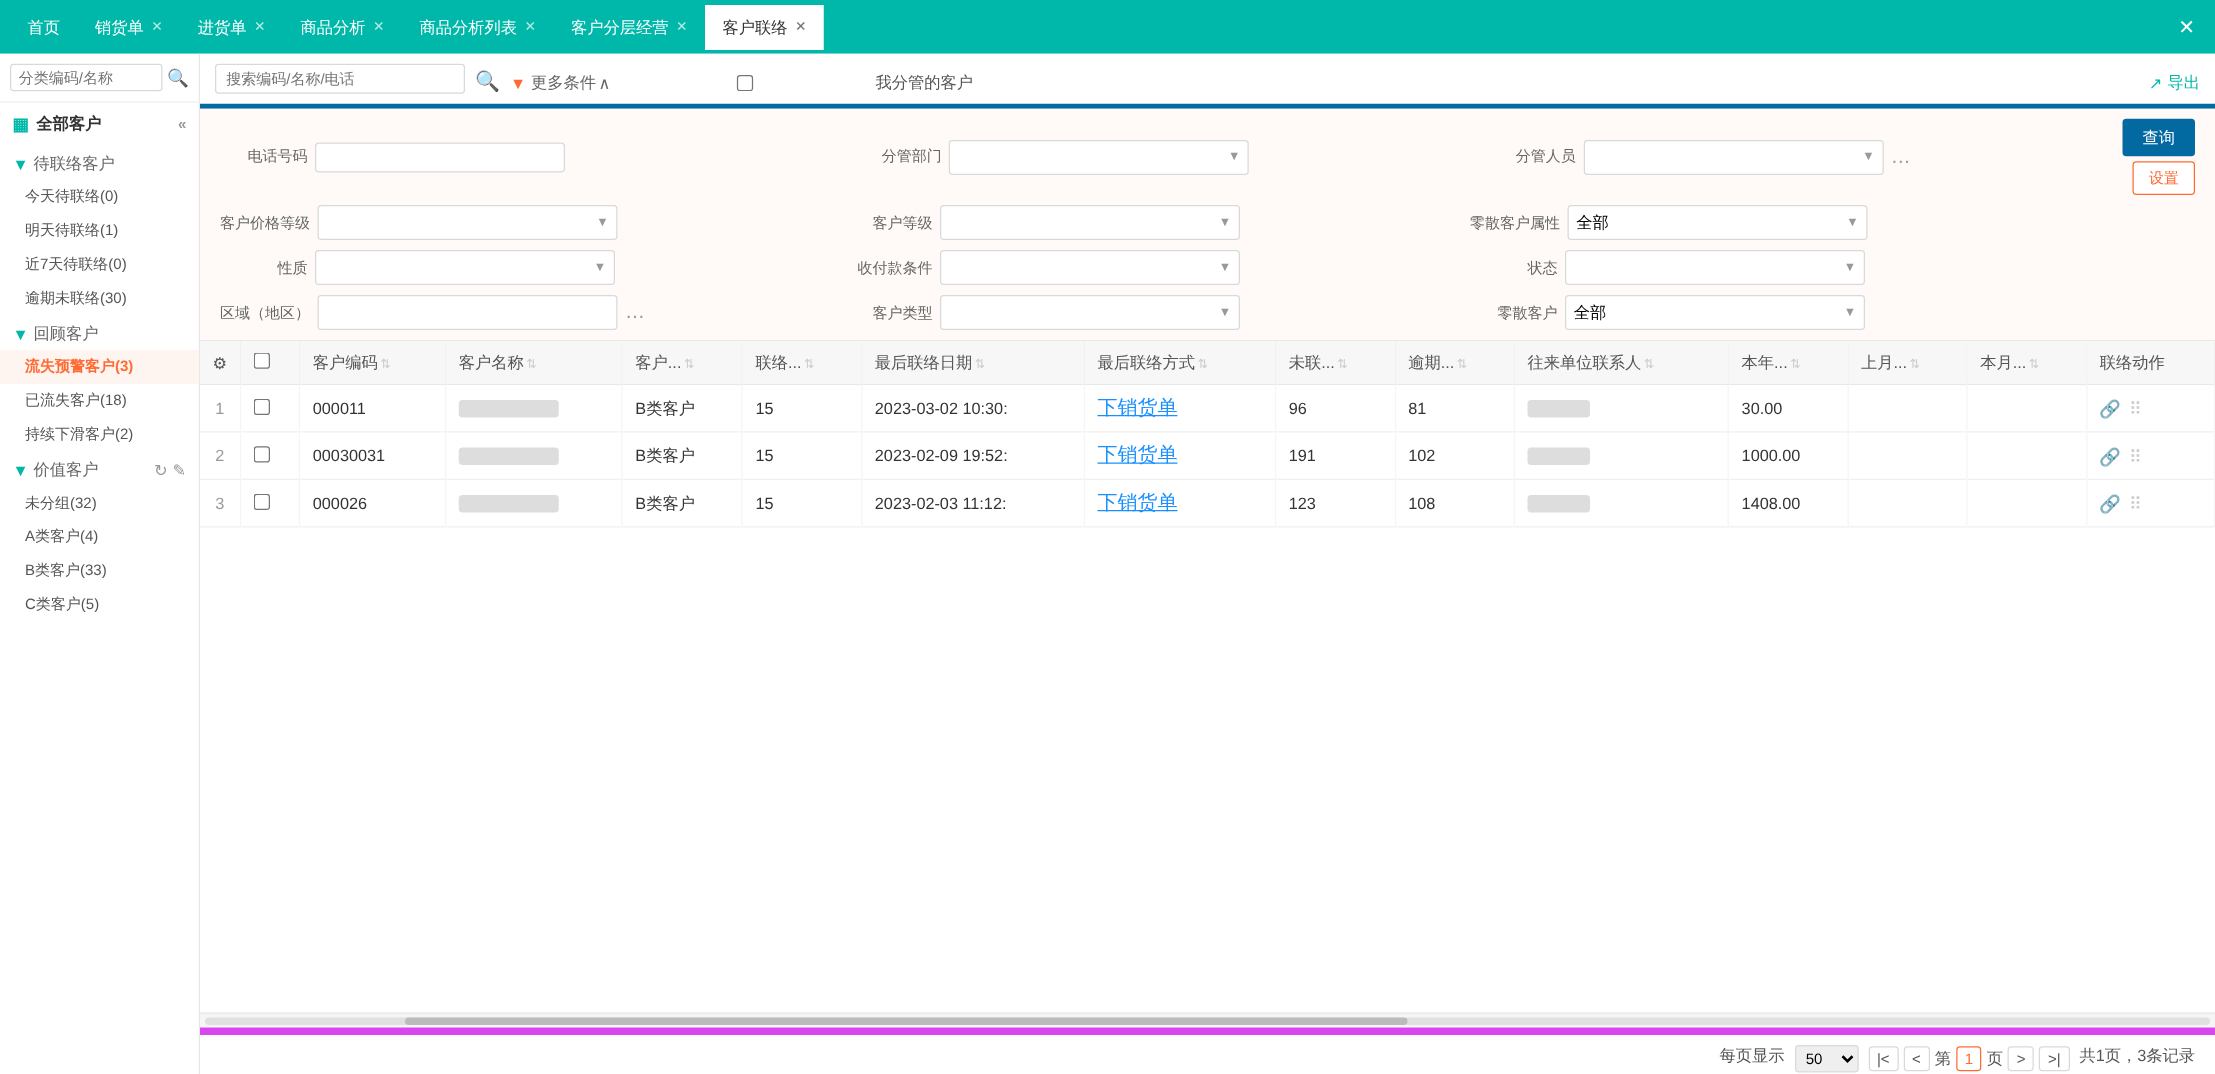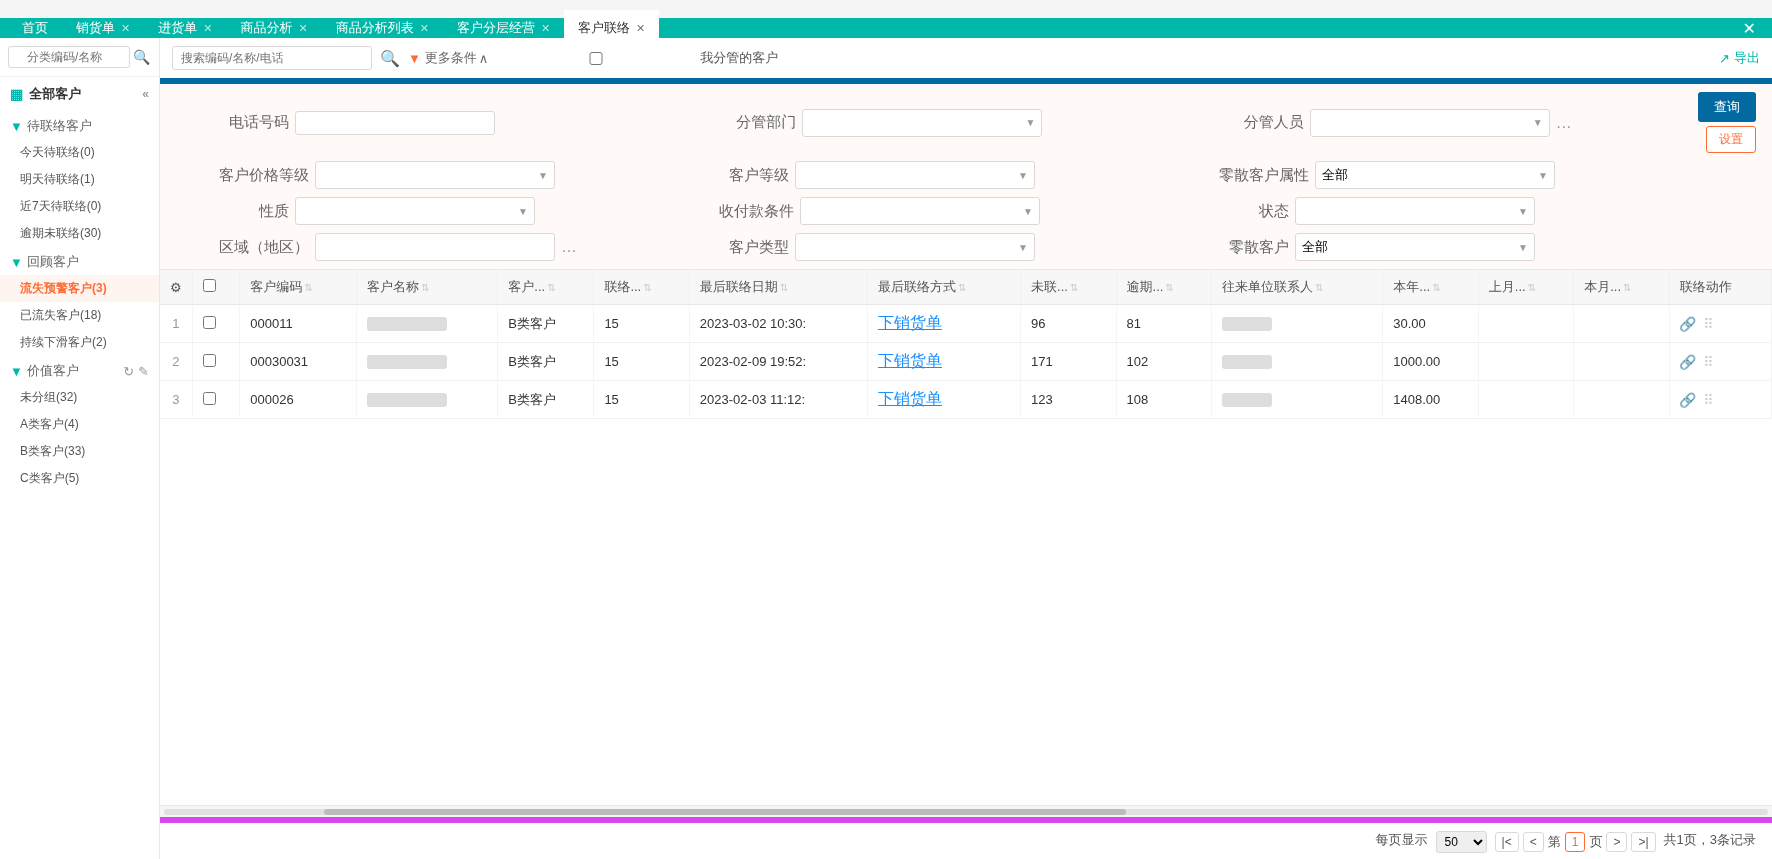--- a/index.html
+++ b/index.html
@@ -3,24 +3,23 @@
   <meta charset="utf-8">
   <style>
     * { box-sizing: border-box; margin: 0; padding: 0; font-family: 'Microsoft YaHei', Arial, sans-serif; font-size: 13px; }
     body { background: #f5f5f5; overflow: hidden; }
 
     
     .top-nav {
       background: #00b8a9;
       display: flex;
       align-items: center;
-      height: 20px;
+      height: 43px;
       padding: 0 8px;
       color: white;
-      margin-top: 18px;
     }
     .top-nav .nav-item {
       padding: 0 14px;
       height: 36px;
       display: flex;
       align-items: center;
       cursor: pointer;
       font-size: 13px;
       white-space: nowrap;
       color: white;
@@ -48,21 +47,21 @@
     .sidebar-search {
       padding: 8px;
       border-bottom: 1px solid #f0f0f0;
       display: flex;
       align-items: center;
       gap: 4px;
     }
     .sidebar-search input {
       border: 1px solid #d9d9d9;
       border-radius: 3px;
-      padding: 3px 18px;
+      padding: 3px 6px;
       width: 100%;
       font-size: 12px;
       outline: none;
     }
     .sidebar-search .search-icon { color: #00b8a9; cursor: pointer; font-size: 14px; }
     .sidebar-section-header {
       display: flex;
       align-items: center;
       padding: 8px 10px;
       font-weight: bold;
@@ -112,23 +111,23 @@
       flex: 1;
       display: flex;
       flex-direction: column;
       overflow: hidden;
       background: white;
     }
 
     
     .filter-bar {
       padding: 8px 12px;
-      border-bottom: 6px solid #0369a1;
-      display: flex;
-      align-items: center;
+      border-bottom: 4px solid #0369a1;
+      display: flex;
+      align-items: flex-end;
       gap: 8px;
       background: white;
     }
     .filter-bar input {
       border: 1px solid #d9d9d9;
       border-radius: 3px;
       padding: 4px 8px;
       width: 200px;
       font-size: 12px;
       outline: none;
@@ -176,25 +175,24 @@
     }
     .adv-filter-row:last-child { margin-bottom: 0; }
     .filter-field {
       display: flex;
       align-items: center;
       gap: 6px;
       flex: 1;
     }
     .filter-field label {
       color: #666;
-      font-size: 15px;
+      font-size: 12px;
       white-space: nowrap;
       min-width: 70px;
       text-align: right;
-      margin-left: 43px;
     }
     .filter-field input {
       border: 1px solid #d9d9d9;
       border-radius: 3px;
       padding: 4px 6px;
       font-size: 12px;
       flex: 1;
       max-width: 200px;
       outline: none;
     }
@@ -600,21 +598,21 @@
     </tr>
             <tr>
       <td class="row-num">2</td>
       <td><input type="checkbox" style=""></td>
       <td>00030031</td>
       <td><span class="blurred"></span></td>
       <td>B类客户</td>
       <td>15</td>
       <td>2023-02-09 19:52:</td>
       <td><span class="link-text">下销货单</span></td>
-      <td>171</td>
+      <td>191</td>
       <td>102</td>
       <td><span class="blurred blurred-sm"></span></td>
       <td>1000.00</td>
       <td></td>
       <td></td>
       <td>
         <div class="action-icons">
           <span class="action-icon">🔗</span>
           <span class="action-icon">⠿</span>
         </div>

